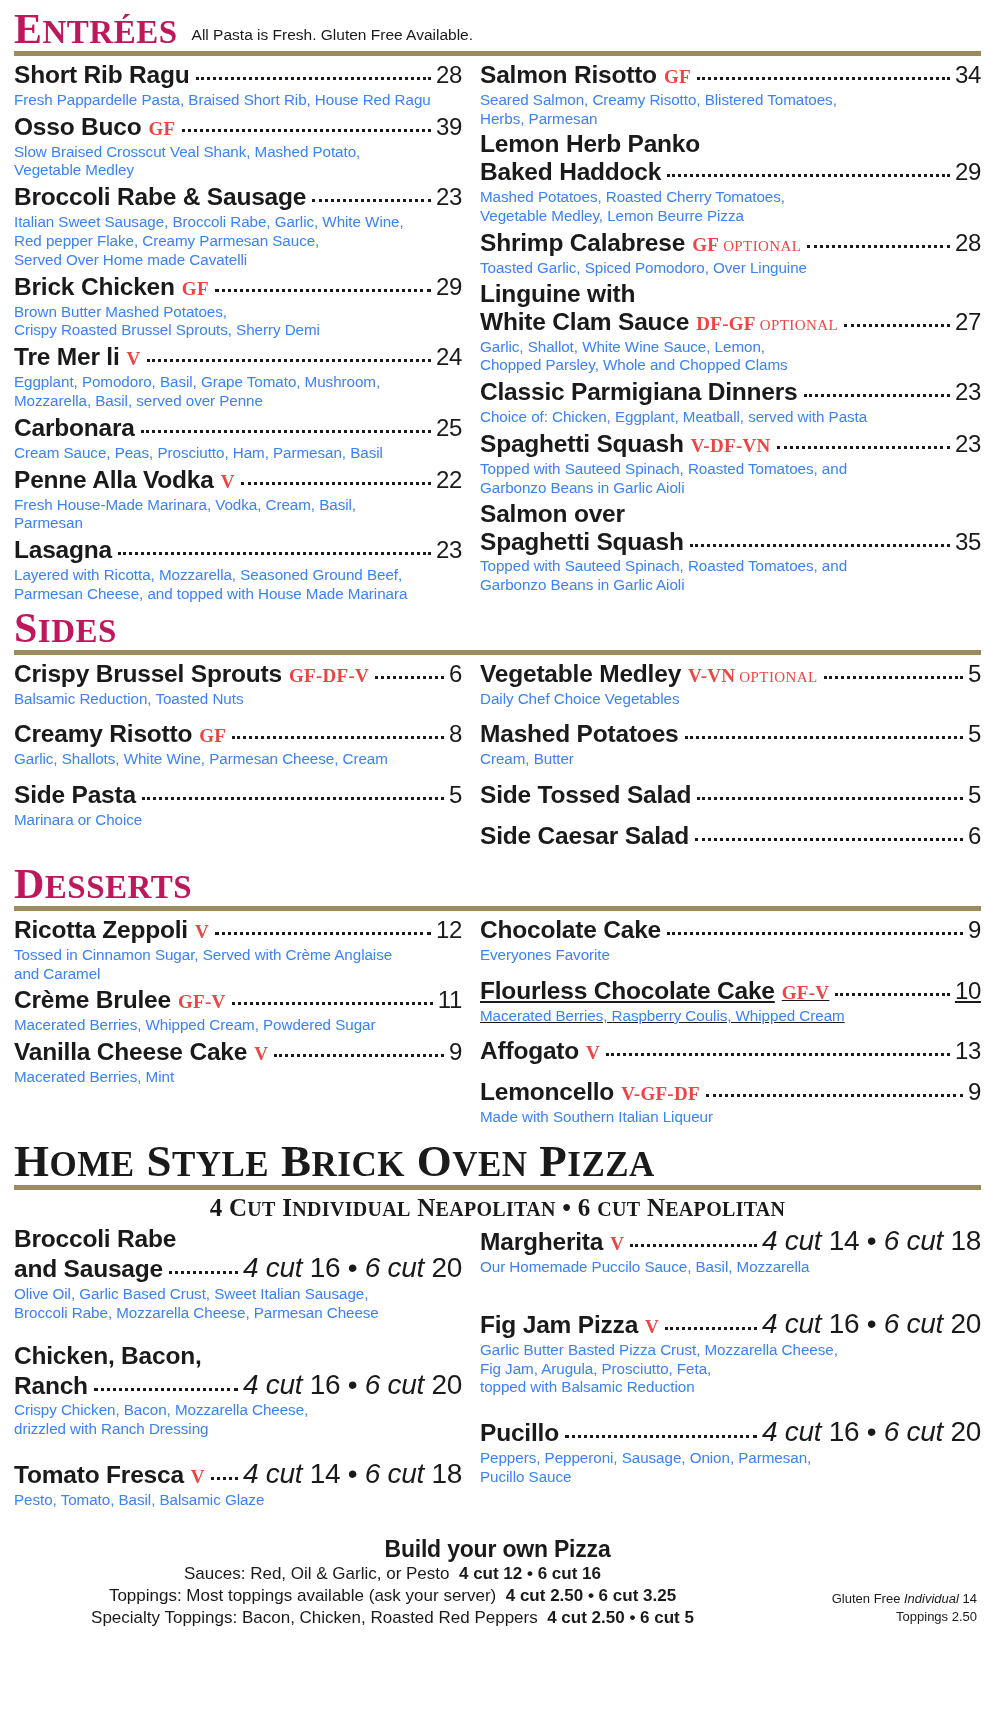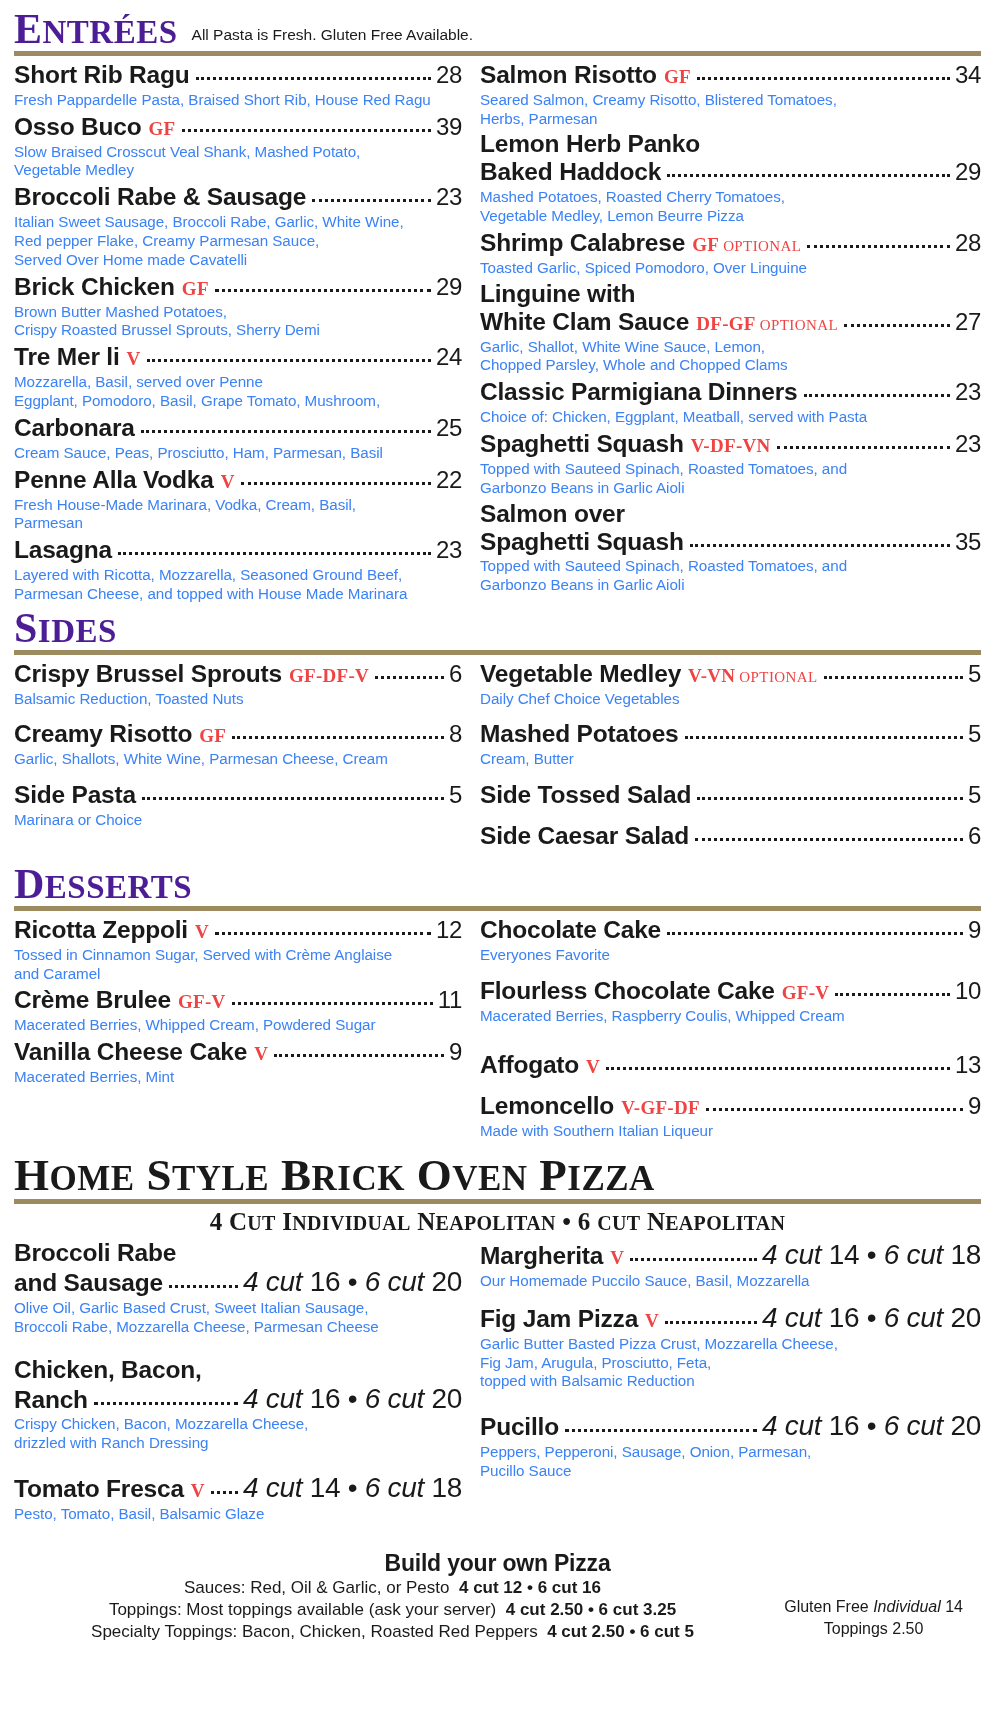--- a/index.html
+++ b/index.html
@@ -19,21 +19,21 @@
     align-items: flex-end;
     gap: 14px;
     padding-top: 2px;
   }
   .section-title {
     font-family: "Liberation Serif", serif;
     font-weight: 700;
     font-size: 42px;
     line-height: 0.95;
     letter-spacing: 0.5px;
-    color: #4c1d95;
+    color: #be185d;
     white-space: nowrap;
   }
   .section-title .cap { font-size: 42px; }
   .section-title .sc  { font-size: 33px; }
   .section-note {
     font-size: 15.5px;
     color: #1a1a1a;
     padding-bottom: 6px;
     white-space: nowrap;
   }
@@ -154,24 +154,24 @@
   .byo-row {
     text-align: center;
     font-size: 17px;
     line-height: 1.3;
     white-space: nowrap;
   }
   .byo-row .b { font-weight: 700; }
   .byo-left { padding-right: 210px; }
   .byo-gf {
     position: absolute;
-    right: 18px;
+    right: 4px;
     bottom: 4px;
-    text-align: center;
-    font-size: 16px;
+    text-align: right;
+    font-size: 13px;
     line-height: 1.35;
     white-space: nowrap;
   }
   .byo-gf .it { font-style: italic; }
 </style>
 </head>
 <body>
 
 <div>
   <div class="section-head">
@@ -240,22 +240,22 @@
         <div class="item">
           <div class="title-block">
             <div class="item-line">
               <span class="item-name">Tre Mer li</span>
               <span class="tags"><span>V</span></span>
               <span class="leader"></span>
               <span class="price">24</span>
             </div>
           </div>
           <div class="desc">
+            <div>Eggplant, Pomodoro, Basil, Grape Tomato, Mushroom,</div>
             <div>Mozzarella, Basil, served over Penne</div>
-            <div>Eggplant, Pomodoro, Basil, Grape Tomato, Mushroom,</div>
           </div>
         </div>
         <div class="item">
           <div class="title-block">
             <div class="item-line">
               <span class="item-name">Carbonara</span>
               <span class="leader"></span>
               <span class="price">25</span>
             </div>
           </div>
@@ -546,21 +546,21 @@
             <div class="item-line">
               <span class="item-name">Chocolate Cake</span>
               <span class="leader"></span>
               <span class="price">9</span>
             </div>
           </div>
           <div class="desc">
             <div>Everyones Favorite</div>
           </div>
         </div>
-        <div class="item" style="margin-bottom: 26px;">
+        <div class="item" style="margin-bottom: 12px; text-decoration: underline;">
           <div class="title-block">
             <div class="item-line">
               <span class="item-name">Flourless Chocolate Cake</span>
               <span class="tags"><span>GF-V</span></span>
               <span class="leader"></span>
               <span class="price">10</span>
             </div>
           </div>
           <div class="desc">
             <div>Macerated Berries, Raspberry Coulis, Whipped Cream</div>
@@ -643,21 +643,21 @@
               <span class="leader"></span>
               <span class="price pizza"><span class="cut">4 cut </span><span>14</span> • <span class="cut">6 cut </span><span>18</span></span>
             </div>
           </div>
           <div class="desc">
             <div>Pesto, Tomato, Basil, Balsamic Glaze</div>
           </div>
         </div>
       </div>
     <div class="col" id="pizza-right">
-        <div class="item" style="margin-bottom: 12px;">
+        <div class="item" style="margin-bottom: 32px;">
           <div class="title-block">
             <div class="item-line">
               <span class="item-name">Margherita</span>
               <span class="tags"><span>V</span></span>
               <span class="leader"></span>
               <span class="price pizza"><span class="cut">4 cut </span><span>14</span> • <span class="cut">6 cut </span><span>18</span></span>
             </div>
           </div>
           <div class="desc">
             <div>Our Homemade Puccilo Sauce, Basil, Mozzarella</div>

